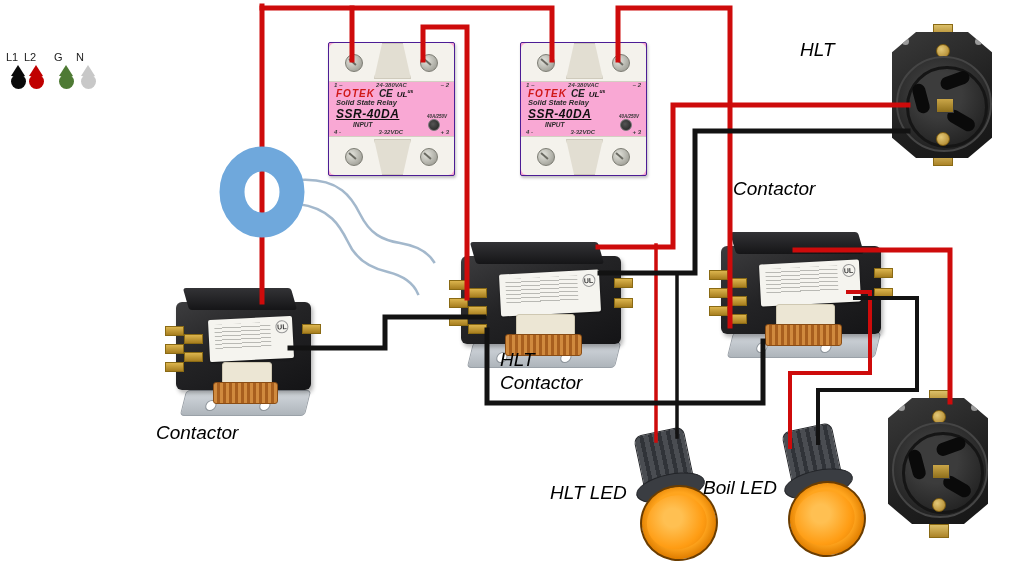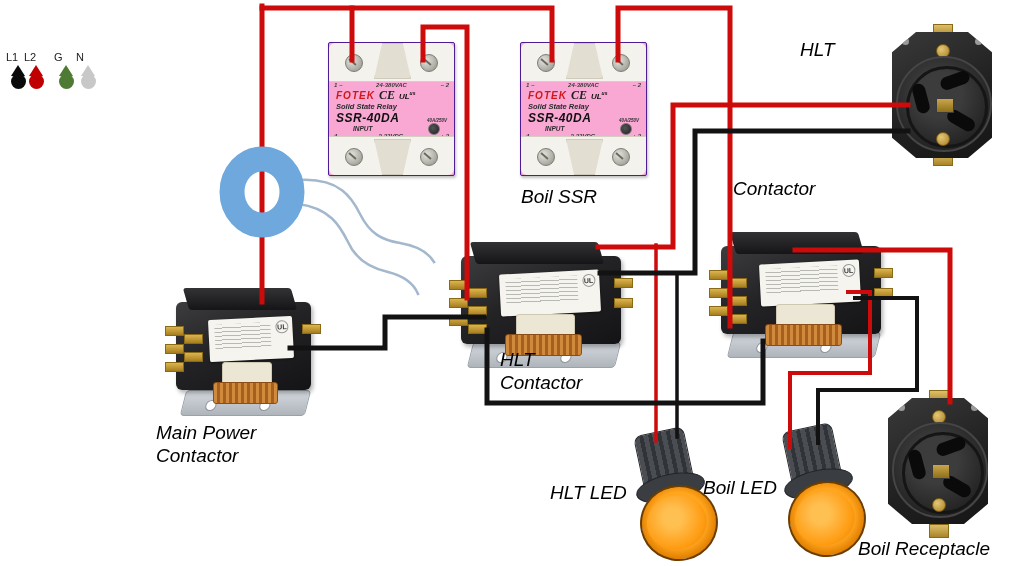--- a/index.html
+++ b/index.html
@@ -31,26 +31,26 @@
   .ssr-cover-bot .ssr-hump{bottom:0;clip-path:polygon(0 0,100% 0,78% 100%,22% 100%);}
   .ssr-screw{position:absolute;width:16px;height:16px;border-radius:50%;
              background:radial-gradient(circle at 35% 35%,#e4e4dd,#8f8f86);border:1px solid #7c7c73;}
   .ssr-screw::before{content:'';position:absolute;left:2px;top:6px;width:9px;height:2px;background:#6a6a62;transform:rotate(40deg);}
   .ssr-cover-top .ssr-screw{top:11px;}
   .ssr-cover-bot .ssr-screw{bottom:9px;}
   .ssr-mid{position:absolute;left:0;top:38px;width:100%;height:56px;font-style:italic;}
   .ssr-rowterm{display:flex;justify-content:space-between;padding:1px 5px 0;font-size:6px;color:#3a3a3a;font-weight:bold;}
   .ssr-brandrow{display:flex;align-items:baseline;gap:4px;padding:0 7px;}
   .ssr-brand{color:#d01818;font-weight:bold;font-size:10px;letter-spacing:1px;}
-  .ssr-ce{font-size:12px;font-weight:bold;color:#222;font-family:Liberation Serif, serif;}
+  .ssr-ce{font-size:10px;font-weight:bold;color:#222;}
   .ssr-ul{font-size:8px;font-weight:bold;color:#111;}
   .ssr-ul sup{font-size:5px;}
   .ssr-type{padding:0 7px;font-size:7.5px;font-weight:bold;color:#2a2a2a;line-height:1.1;}
   .ssr-modelrow{display:flex;align-items:baseline;justify-content:space-between;padding:0 7px;}
-  .ssr-model{font-size:12px;font-weight:bold;color:#101010;letter-spacing:.5px;}
+  .ssr-model{font-size:12px;font-weight:bold;color:#101010;letter-spacing:.5px;text-decoration:underline;}
   .ssr-rating{font-size:4.5px;font-weight:bold;color:#333;}
   .ssr-inputrow{display:flex;align-items:center;gap:3px;padding:0 18px 0 24px;font-size:6.5px;font-weight:bold;color:#2a2a2a;position:relative;}
   .ssr-ledspot{position:absolute;right:14px;top:-2px;width:10px;height:10px;border-radius:50%;
                background:radial-gradient(circle at 40% 40%,#555,#1e1e1e);border:1px solid #777;}
 
   
   .contactor{position:absolute;width:178px;height:128px;}
   .ct-base{position:absolute;bottom:0;left:10%;width:82%;height:24px;background:linear-gradient(#d4d9de,#aeb5bb);
            border-radius:4px;transform:skewX(-14deg);border:1px solid #9aa1a8;}
   .ct-hole{position:absolute;bottom:4px;width:9px;height:9px;border-radius:50%;background:#fff;border:1px solid #8d949b;}
@@ -345,37 +345,34 @@
   </div>
   <div class="pin-group" style="left:54px;">
     <div class="pin-label">G</div>
     <div class="pin" style="color: rgb(78, 122, 52);"></div>
   </div>
   <div class="pin-group" style="left:76px;">
     <div class="pin-label">N</div>
     <div class="pin" style="color: rgb(200, 200, 200);"></div>
   </div>
 
-  <div class="dlabel" style="left:521px;top:185px;width:120px;">Boil SSR</div>
 
   <div class="dlabel" style="left:800px;top:38px;width:110px;">
     <div>HLT</div>
   </div>
 
   <div class="dlabel" style="left:733px;top:177px;width:125px;">
     <div>Contactor</div>
   </div>
 
   <div class="dlabel" style="left:500px;top:348px;width:135px;">
     <div>HLT</div>
     <div>Contactor</div>
   </div>
 
   <div class="dlabel" style="left:156px;top:421px;width:150px;">
-    <div>Main Power</div>
     <div>Contactor</div>
   </div>
 
   <div class="dlabel" style="left:550px;top:481px;width:80px;">HLT LED</div>
   <div class="dlabel" style="left:703px;top:476px;width:82px;">Boil LED</div>
-  <div class="dlabel" style="left:858px;top:537px;width:164px;">Boil Receptacle</div>
 
 </div>
 
 </body></html>

